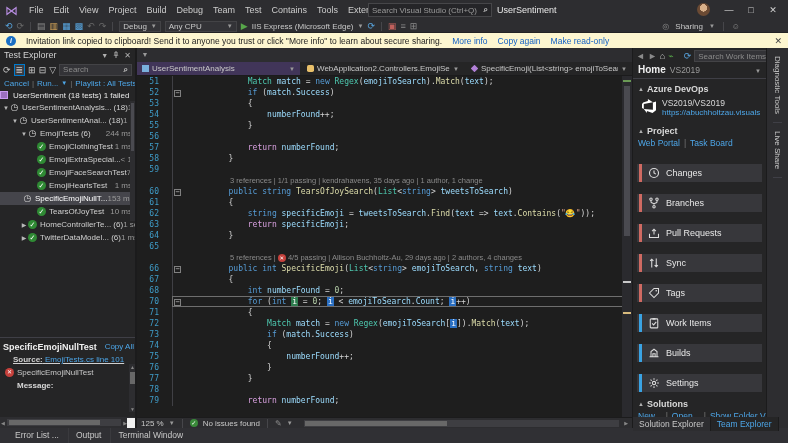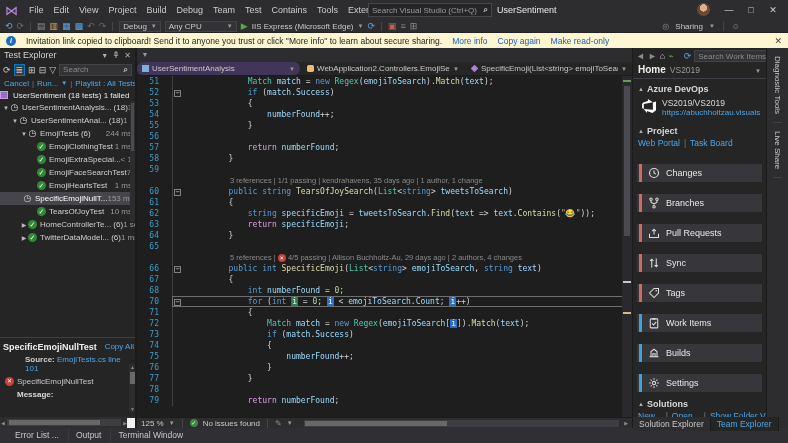--- a/index.html
+++ b/index.html
@@ -63,42 +63,42 @@
   .t-ico.pass::before { content:"✓"; }
   .t-ico.clock { color:#cfcfcf; font-size:9px; }
   .t-ico.clock::before { content:"◷"; }
   .t-dur { margin-left:auto; color:#9a9a9a; flex:none; }
   #te-scroll { position:absolute; right:0; top:0; width:5px; height:120px; background:#2d2d30; }
   #te-scroll .th { position:absolute; top:2px; left:1px; width:3px; height:48px; background:#4a4a50; }
   #te-detail { position:absolute; left:0; bottom:11px; width:137px; height:80px; background:#252526; border-top:1px solid #3f3f46; font-size:8px; padding:4px 3px 0 3px; }
   #te-detail .r1 { display:flex; }
   #te-detail .tn { font-weight:bold; color:#f0f0f0; font-size:9px; }
   #te-detail .copy { margin-left:auto; color:#4da6e8; }
-  #te-detail .src { margin:3px 0 0 22px; color:#d0d0d0; }
+  #te-detail .src { margin:3px 0 0 10px; color:#d0d0d0;text-decoration:underline; }
   #te-detail .src b { font-weight:bold; }
   #te-detail .src .lnk { color:#4da6e8; }
   #te-detail .fr { display:flex; align-items:center; gap:3px; margin:4px 0 0 2px; }
   #te-detail .fx { width:9px; height:9px; border-radius:50%; background:#c6413c; color:#fff; font-size:6px; text-align:center; line-height:9px; }
   #te-detail .msg { margin:4px 0 0 14px; font-weight:bold; color:#d8d8d8; }
   #te-vscroll { position:absolute; right:1px; top:26px; width:7px; height:48px; background:#2d2d30; }
   #te-vscroll .th { position:absolute; top:8px; left:1px; width:5px; height:12px; background:#686868; }
   #te-vscroll .ar { position:absolute; left:0; width:7px; font-size:5px; color:#888; text-align:center; }
   #te-hscroll { position:absolute; left:0; bottom:0; width:137px; height:11px; background:#2d2d30; display:flex; align-items:center; }
   #te-hscroll .tr { flex:1; height:7px; margin:0 2px; background:#3e3e42; position:relative; }
   #te-hscroll .th { position:absolute; left:2px; top:1px; width:80%; height:5px; background:#686868; }
   #te-hscroll .cor { width:10px; height:10px; background:#f1f1f1; flex:none; }
 
   
   #editor { left:137px; top:48px; width:495px; height:380px; background:#1e1e1e; overflow:hidden; }
   #tabbar { height:14px; background:#2d2d30; display:flex; justify-content:flex-end; align-items:stretch;flex-direction:column; }
   #doc-tab { background:#7445a4; color:#fff; font-size:8.5px; display:flex; align-items:center; gap:4px; padding:0 5px; }
   #doc-tab .x { font-size:8px; }
   #tab-caret { width:16px; text-align:center; font-size:7px; color:#999; line-height:14px; }
   #breadcrumb { height:14px; background:#252526; display:flex; align-items:center; font-size:8px; color:#c8c8c8; gap:2px; border-bottom:1px solid #1b1b1c; }
-  .bc-seg { height:100%; display:flex; align-items:center; gap:3px; padding:0 5px; white-space:nowrap; overflow:hidden;border-radius:6px; }
+  .bc-seg { height:100%; display:flex; align-items:center; gap:3px; padding:0 5px; white-space:nowrap; overflow:hidden; }
   .bc-seg .car { font-size:6px; color:#999; }
   .bc-ic { width:7px; height:7px; flex:none; }
   #bc1 { background:#413559; width:163px; }
   #bc2 { width:162px; } #bc3 { flex:1; }
   #code-area { position:relative; height:341px; font-family:"DejaVu Sans Mono", monospace; font-size:8px; }
   .c-row { height:11px; display:flex; align-items:center; }
   .ln-num { width:26px; text-align:right; padding-right:4px; color:#3f9cc8; flex:none; }
   .bulb-slot { width:9px; flex:none; }
   .bulb { width:7px; height:7px; border-radius:50%; background:radial-gradient(circle at 40% 35%, #ffe98a, #e8b82a); box-shadow:0 1px 0 #8a7a2a; }
   .line-body { flex:1; display:flex; align-items:center; border-left:1px solid #404045; height:100%; }

